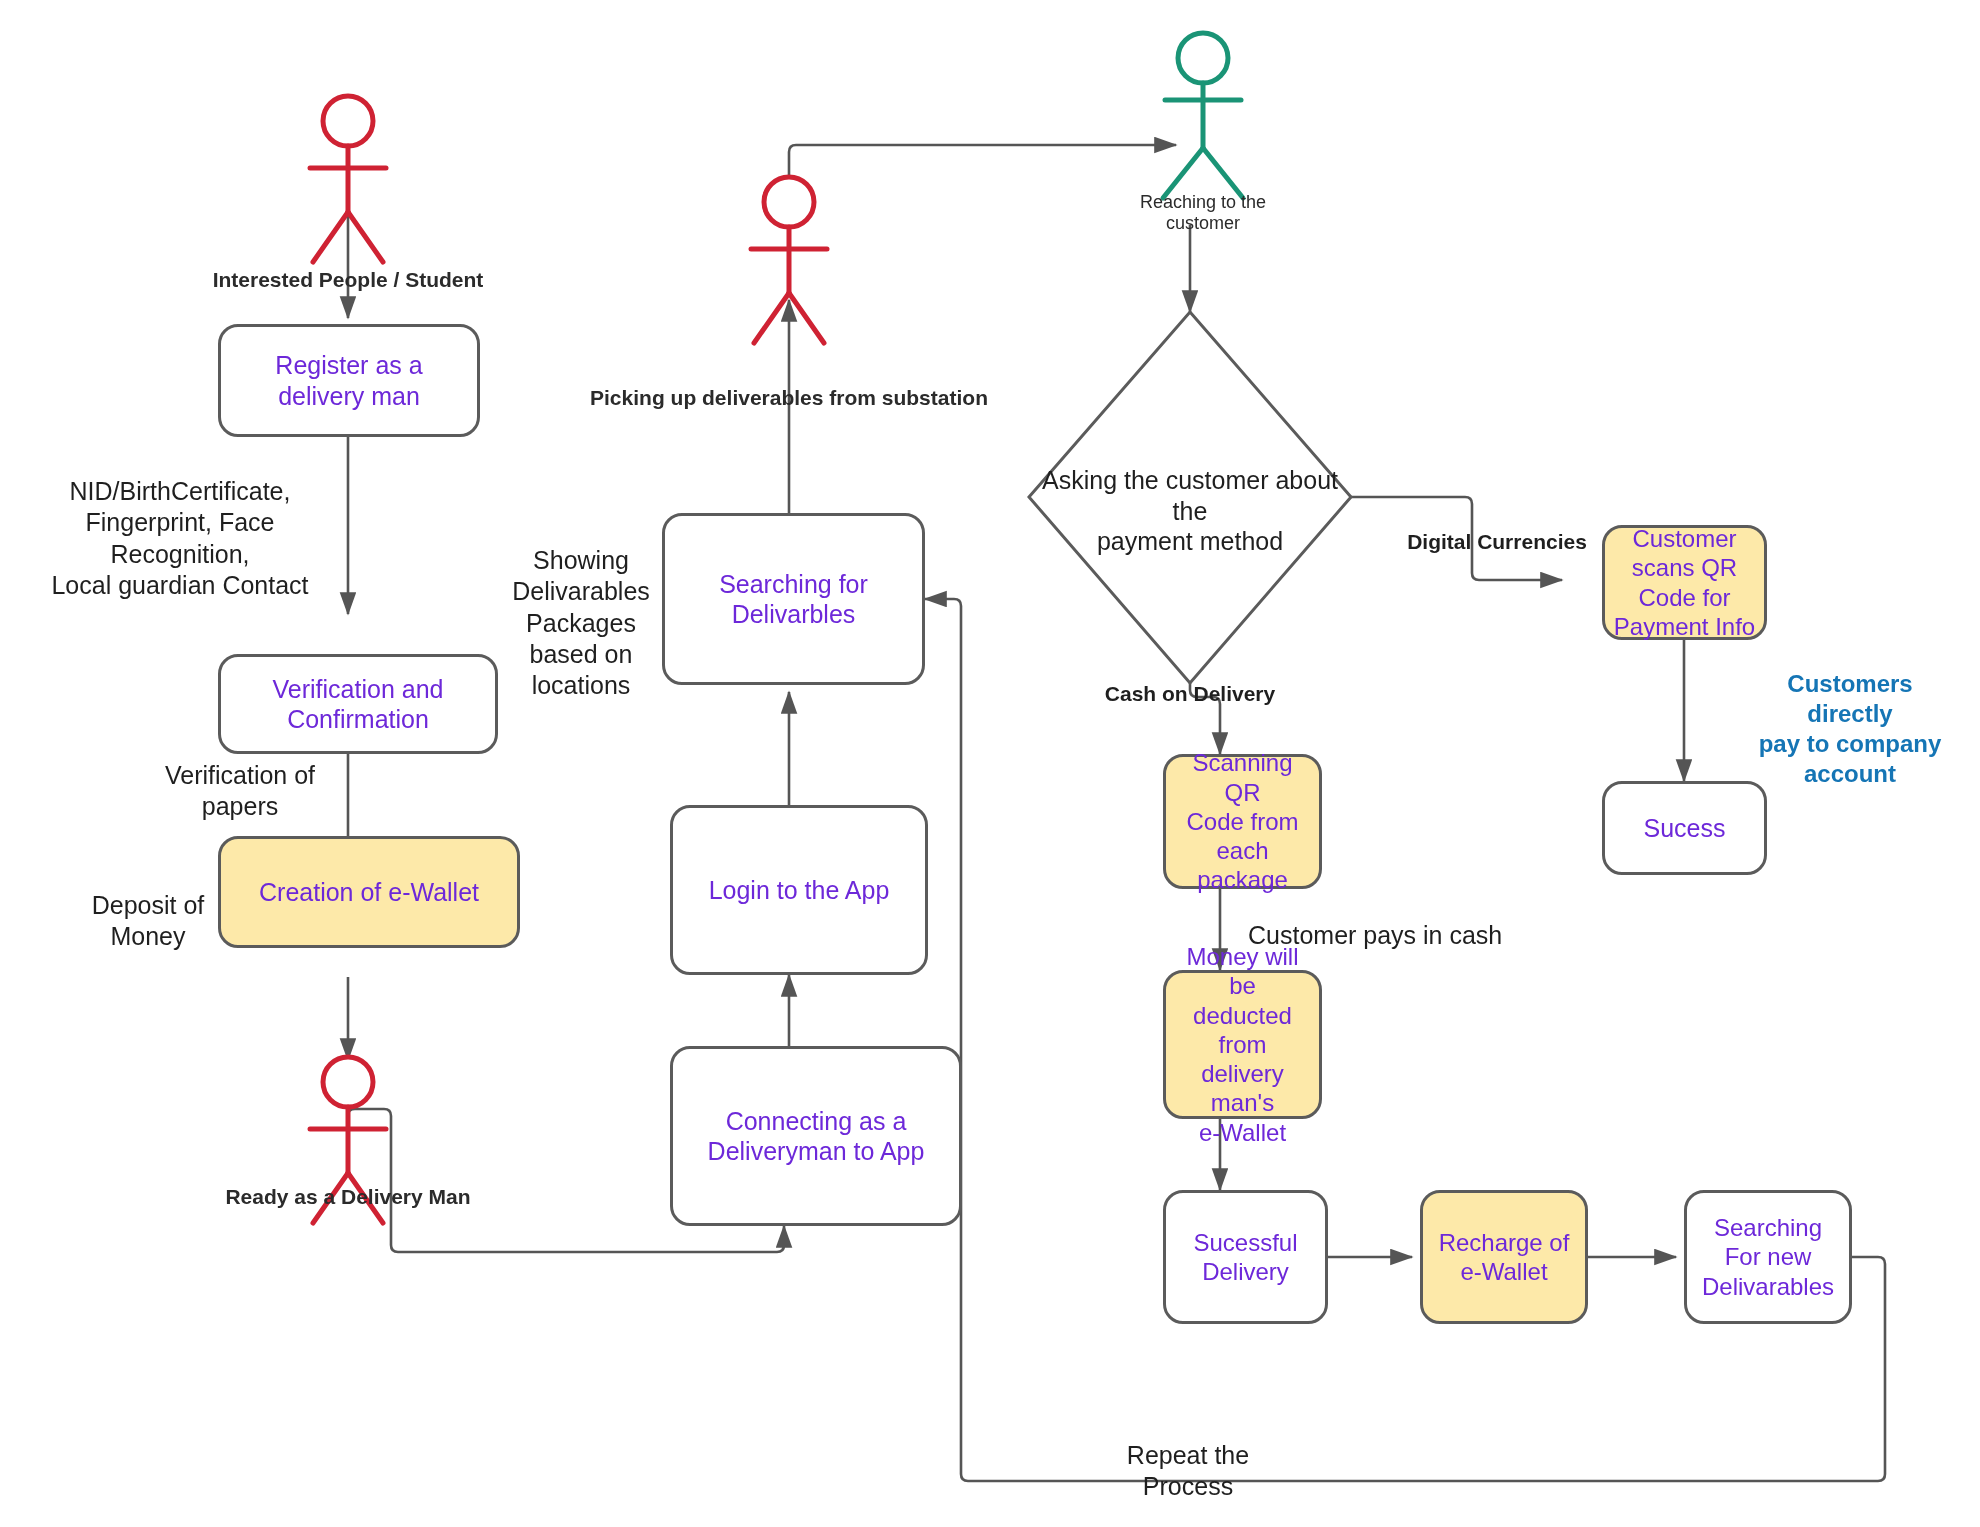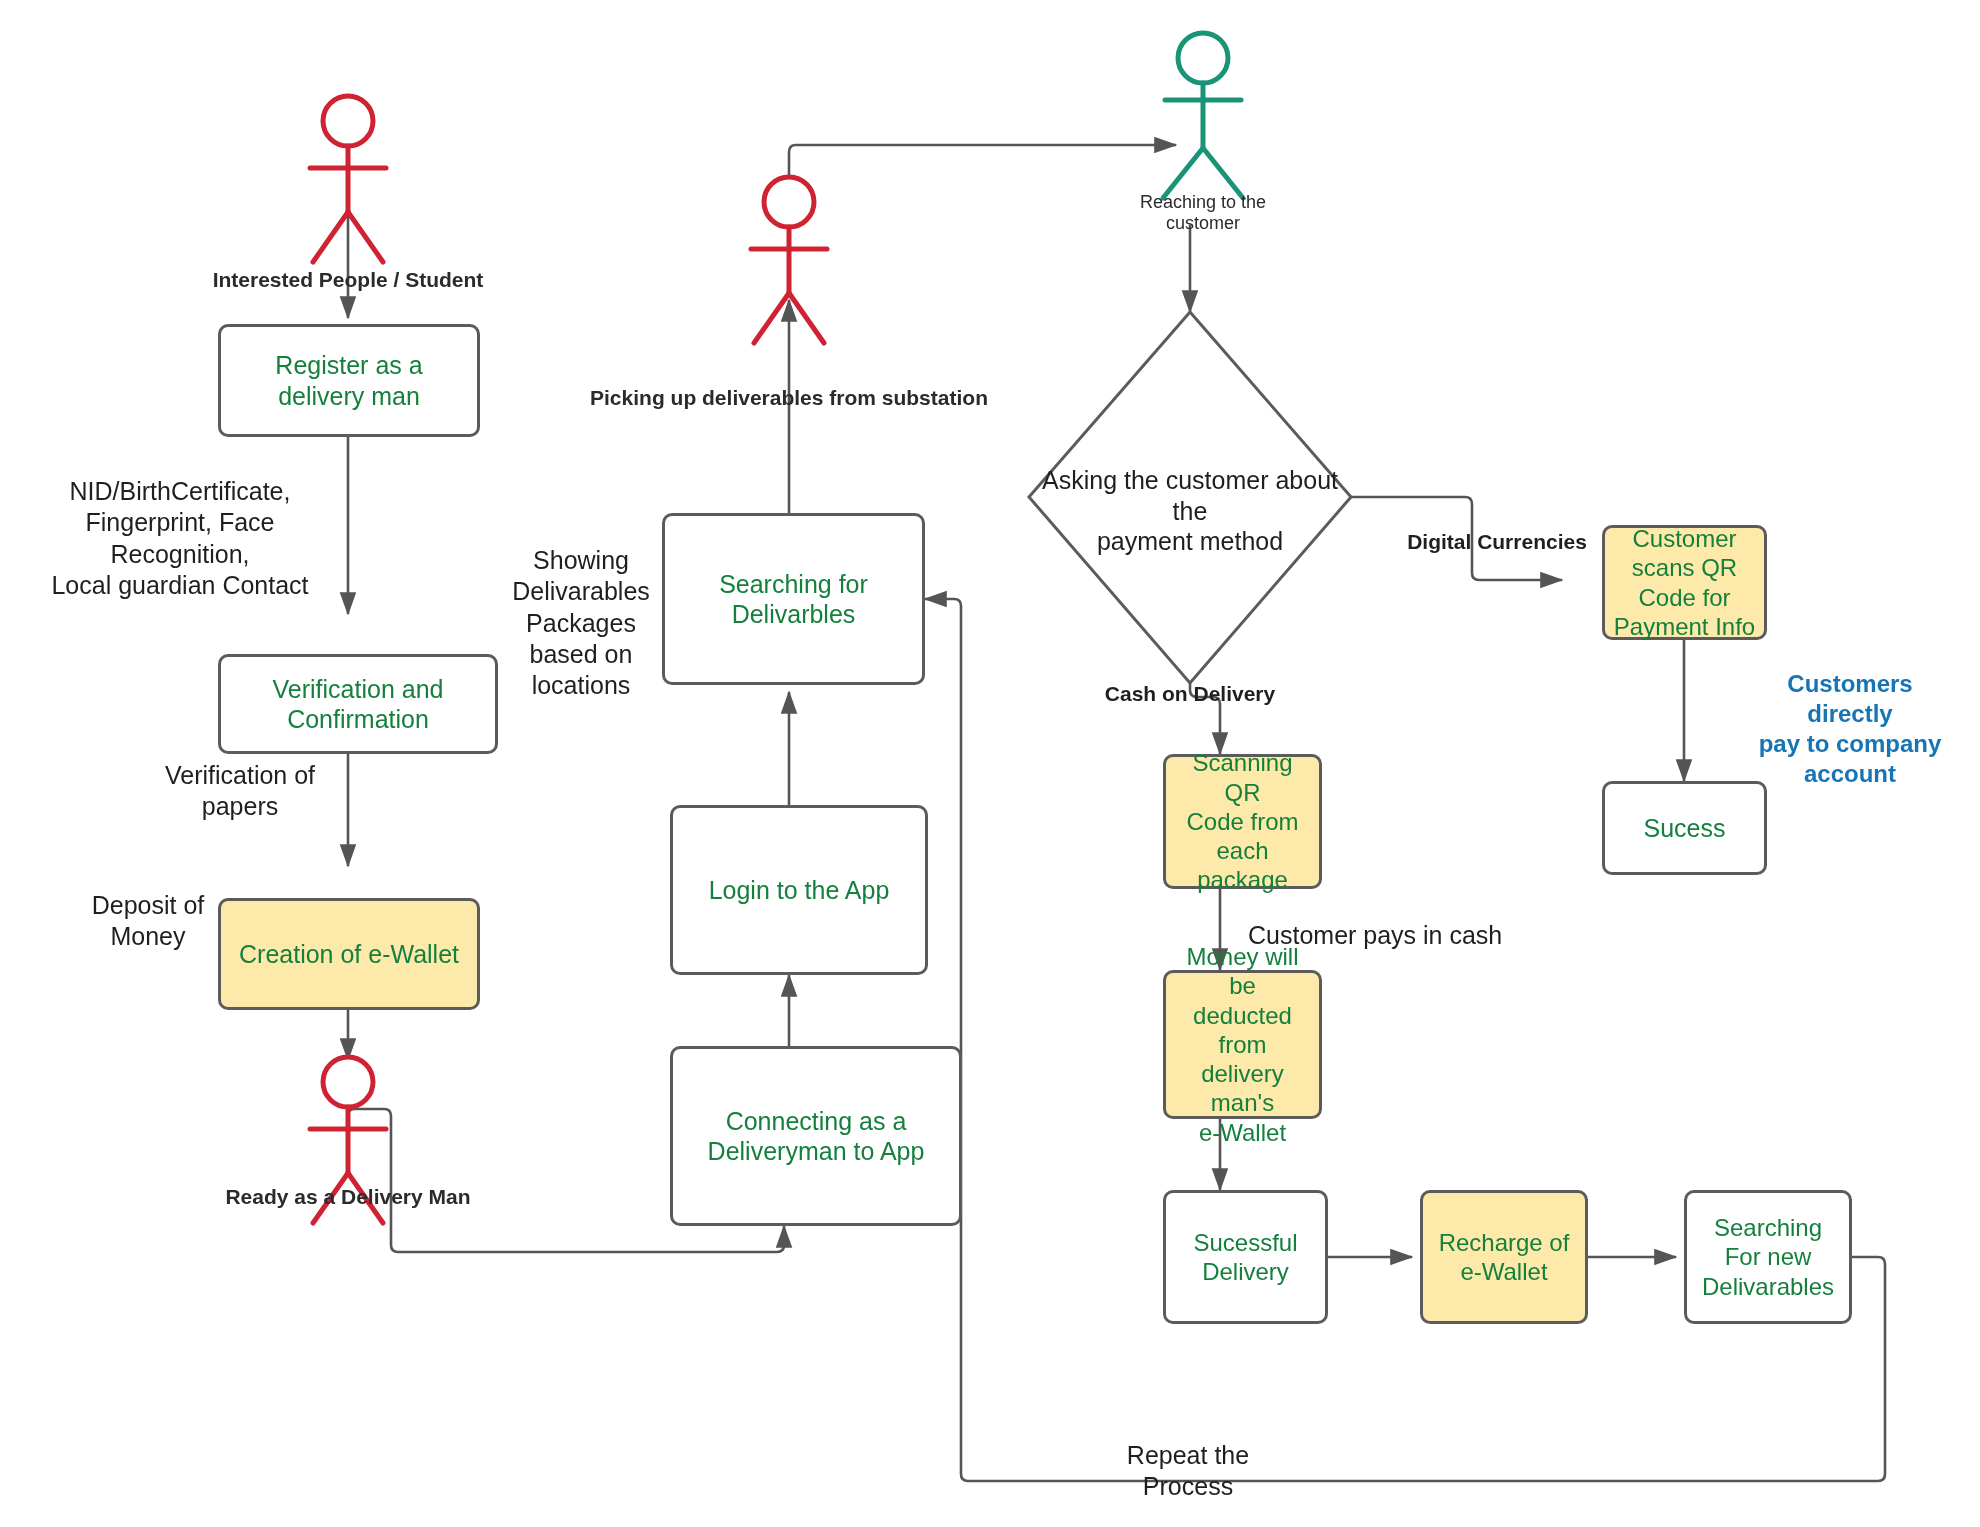--- a/index.html
+++ b/index.html
@@ -22,29 +22,29 @@
     position: absolute;
     left: 0; top: 0;
     width: 1980px;
     height: 1527px;
     pointer-events: none;
   }
   .node {
     position: absolute;
     box-sizing: border-box;
     border: 3px solid #5b5b5b;
-    border-radius: 10px;
+    border-radius: 20px;
     background: #ffffff;
     display: flex;
     align-items: center;
     justify-content: center;
     text-align: center;
     font-size: 25px;
     line-height: 1.22;
-    color: #15803d;
+    color: #6d28d9;
     padding: 4px 8px;
     white-space: pre-line;
   }
   .node.yellow {
     background: #FDE9A9;
   }
   .node.small {
     font-size: 24px;
   }
   .diamond-label {
@@ -180,21 +180,21 @@
 
   <div class="actor-label plain" style="left:1073px; top:192px; width:260px;">Reaching to the
 customer</div>
 
   <div class="node" style="left:218px; top:324px; width:262px; height:113px;">Register as a
 delivery man</div>
 
   <div class="node" style="left:218px; top:614px; width:280px; height:100px;margin-top:40px;">Verification and
 Confirmation</div>
 
-  <div class="node yellow" style="left:218px; top:898px; width:262px; height:112px;">Creation of e-Wallet</div>
+  <div class="node yellow" style="left:218px; top:836px; width:302px; height:112px;">Creation of e-Wallet</div>
 
   <div class="node" style="left:670px; top:1046px; width:292px; height:180px;">Connecting as a
 Deliveryman to App</div>
 
   <div class="node" style="left:670px; top:805px; width:258px; height:170px;">Login to the App</div>
 
   <div class="node" style="left:662px; top:513px; width:263px; height:172px;">Searching for
 Delivarbles</div>
 
   <div class="diamond-label" style="left:1034px; top:465px; width:312px;">Asking the customer about the

